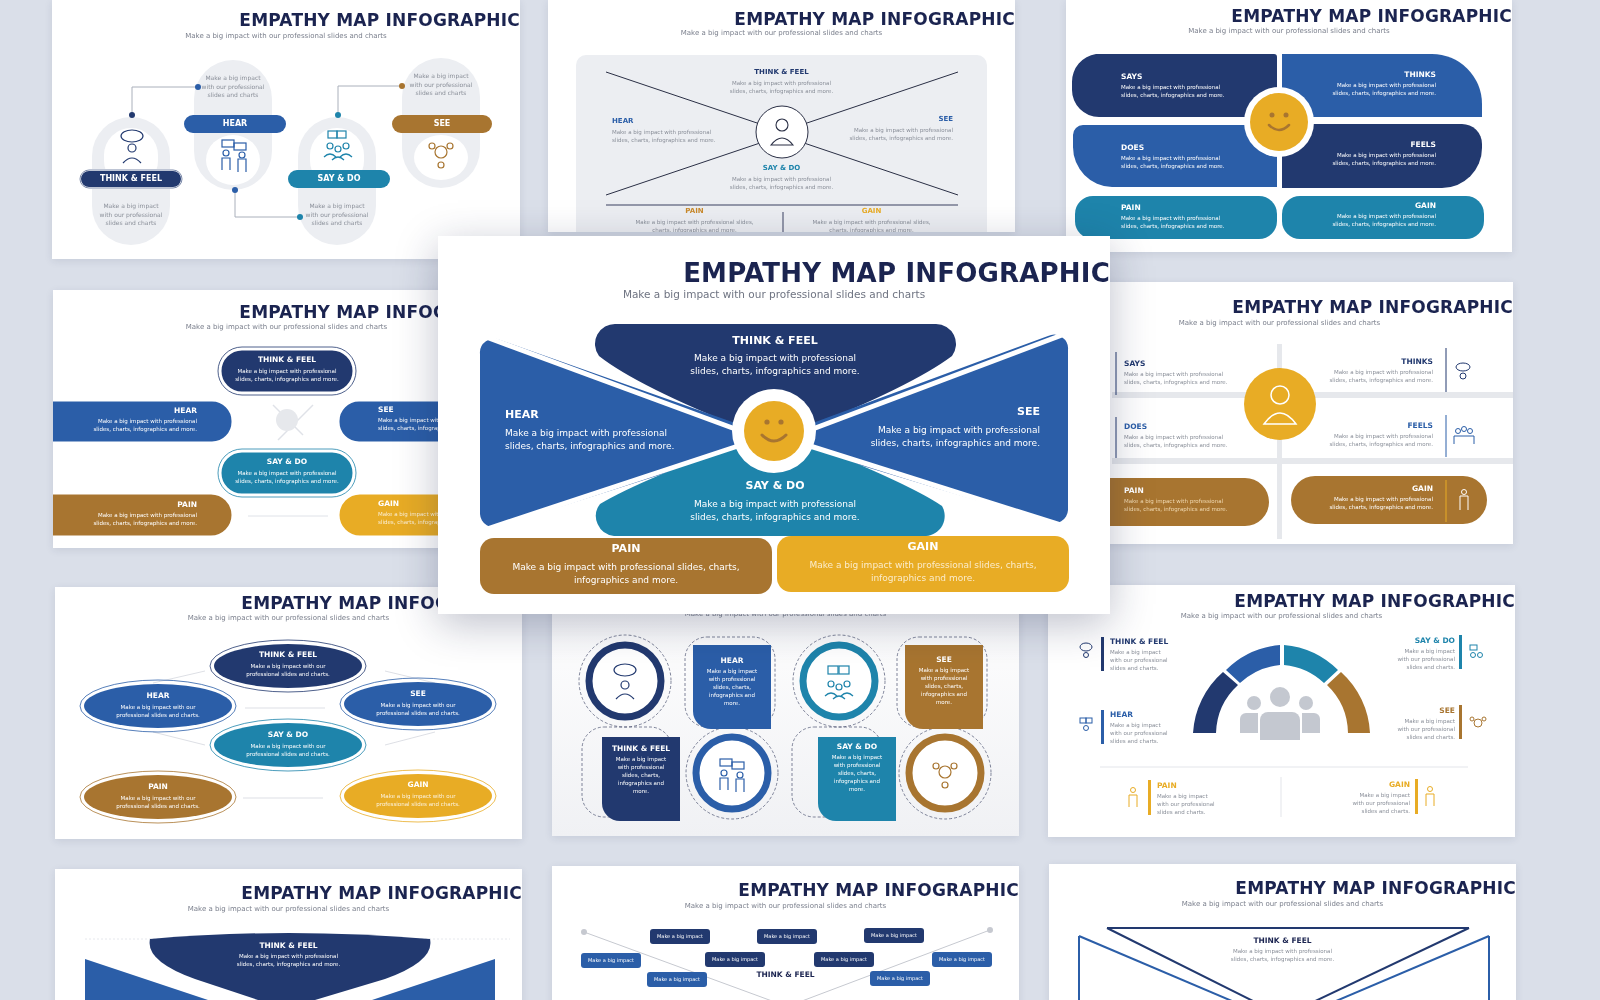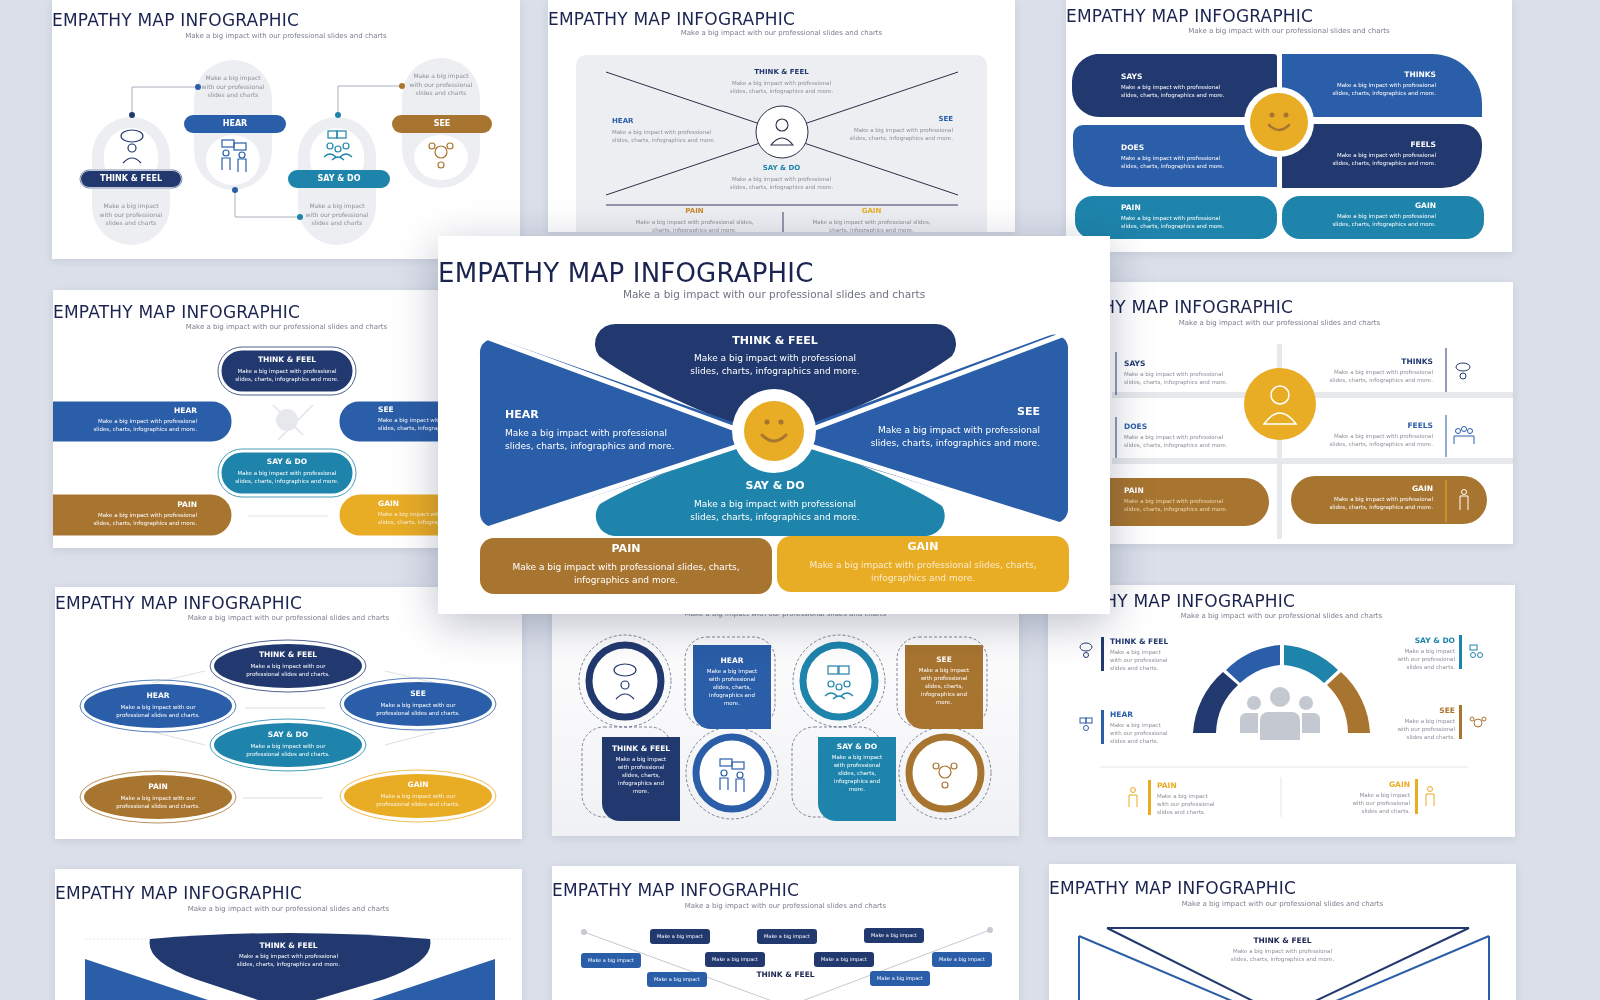--- a/index.html
+++ b/index.html
@@ -1,19 +1,19 @@
 <!DOCTYPE html>
 <html><head>
 <meta charset="utf-8">
 <style>
   * { box-sizing: border-box; margin: 0; padding: 0; }
   html, body { width: 1600px; height: 1000px; overflow: hidden; }
   body { background: #dadfe9; font-family: "Liberation Sans", sans-serif; position: relative; }
   .slide { position: absolute; background: #fff; overflow: hidden; box-shadow: 0 2px 8px rgba(30,40,80,0.10); }
-  .slide-title { position: absolute; left: 0; right: 0; text-align: left; font-weight: 400; color: #1b2450; letter-spacing: 0.2px; font-family: "DejaVu Sans", sans-serif; }
+  .slide-title { position: absolute; left: 0; right: 0; text-align: right; font-weight: 700; color: #1b2450; letter-spacing: 0.2px; font-family: "DejaVu Sans", sans-serif; }
   .slide-sub { position: absolute; left: 0; right: 0; text-align: center; color: #7a7f8c; font-family: "DejaVu Sans", sans-serif; }
   .abs { position: absolute; }
   .lbl { font-weight: 700; font-family: "DejaVu Sans", sans-serif; }
   .txt { font-family: "DejaVu Sans", sans-serif; line-height: 1.45; }
   .white { color: #fff; }
   svg { display: block; }
 </style>
 </head>
 <body>
 

